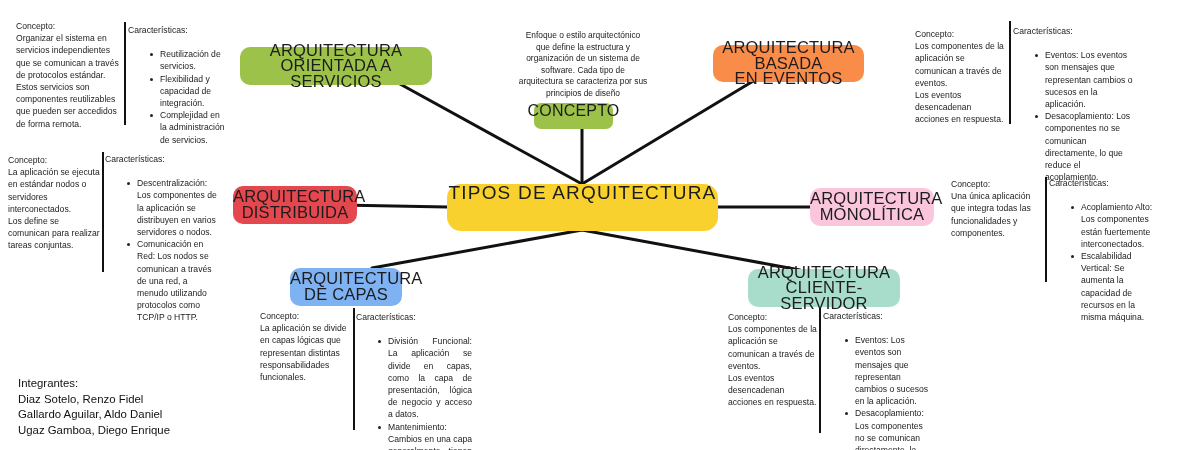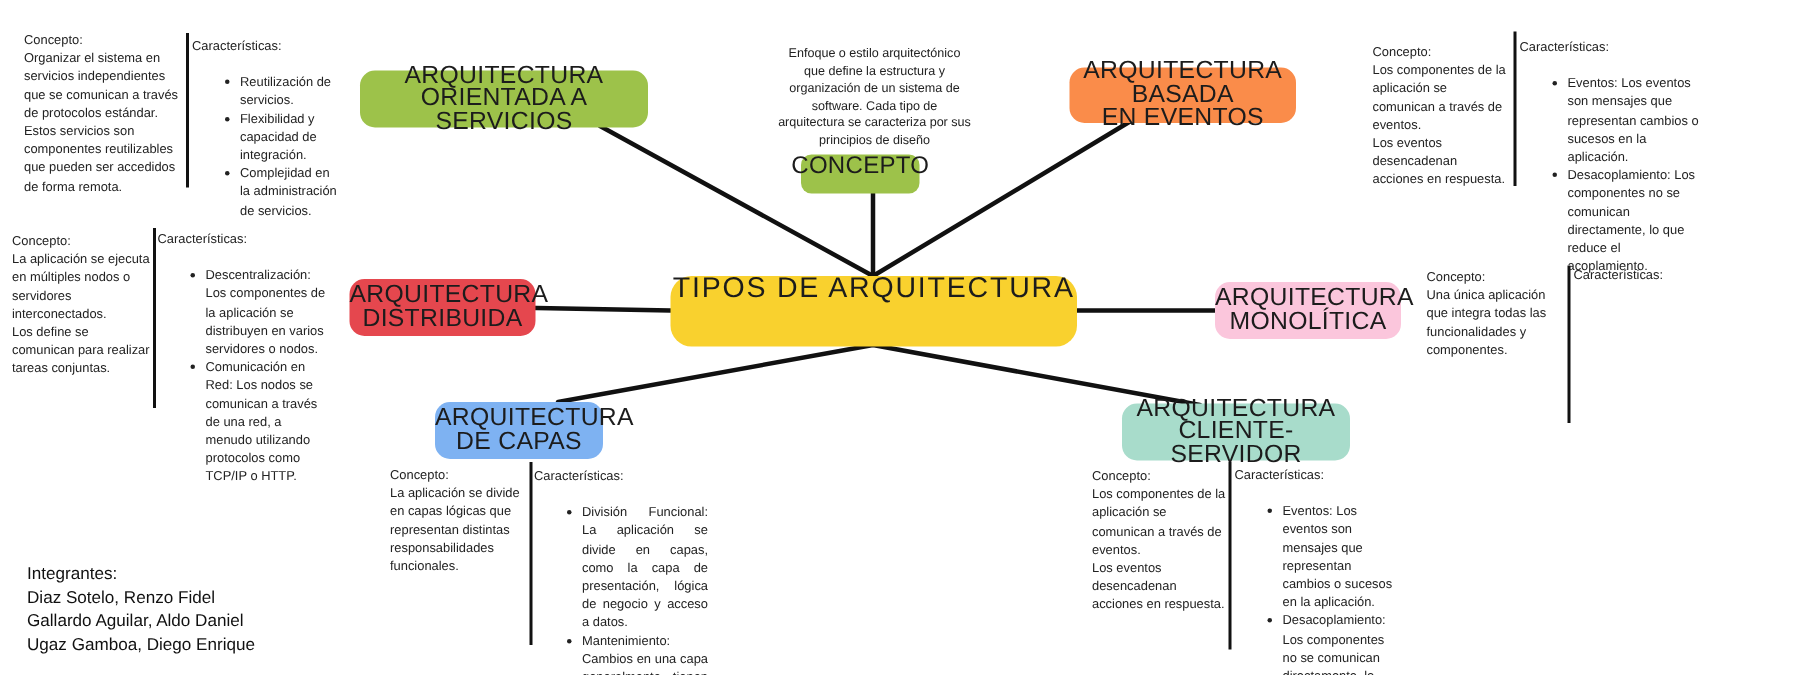--- a/index.html
+++ b/index.html
@@ -114,21 +114,21 @@
   </ul>
 </div>
 
 <div class="node branch-node" style="left:233px; top:186px; width:124px; height:38px; background:#E5474E;">
   <span>ARQUITECTURA</span>
   <span>DISTRIBUIDA</span>
 </div>
 <div class="txt" style="left:8px; top:154px; width:96px;">
   <span class="label">Concepto:</span>
   <span class="label">La aplicación se ejecuta</span>
-  <span class="label">en múltiples nodos o</span>
+  <span class="label">en estándar nodos o</span>
   <span class="label">servidores</span>
   <span class="label">interconectados.</span>
   <span class="label">Los define se</span>
   <span class="label">comunican para realizar</span>
   <span class="label">tareas conjuntas.</span>
 </div>
 <div class="vline" style="left:102px; top:152px; height:120px;"></div>
 <div class="txt" style="left:105px; top:153px; width:124px;">
   <span class="label">Características:</span>
   <ul class="feat">
@@ -144,20 +144,24 @@
 <div class="txt" style="left:951px; top:178px; width:90px;">
   <span class="label">Concepto:</span>
   <span class="label">Una única aplicación</span>
   <span class="label">que integra todas las</span>
   <span class="label">funcionalidades y</span>
   <span class="label">componentes.</span>
 </div>
 <div class="vline" style="left:1045px; top:177px; height:105px;"></div>
 <div class="txt" style="left:1049px; top:177px; width:118px;">
   <span class="label">Características:</span>
+  <ul class="feat">
+    <li>Acoplamiento Alto: Los componentes están fuertemente interconectados.</li>
+    <li>Escalabilidad Vertical: Se aumenta la capacidad de recursos en la misma máquina.</li>
+  </ul>
 </div>
 
 <div class="node branch-node" style="left:290px; top:268px; width:112px; height:38px; background:#7EB2F2;">
   <span>ARQUITECTURA</span>
   <span>DE CAPAS</span>
 </div>
 <div class="txt" style="left:260px; top:310px; width:90px;">
   <span class="label">Concepto:</span>
   <span class="label">La aplicación se divide</span>
   <span class="label">en capas lógicas que</span>

